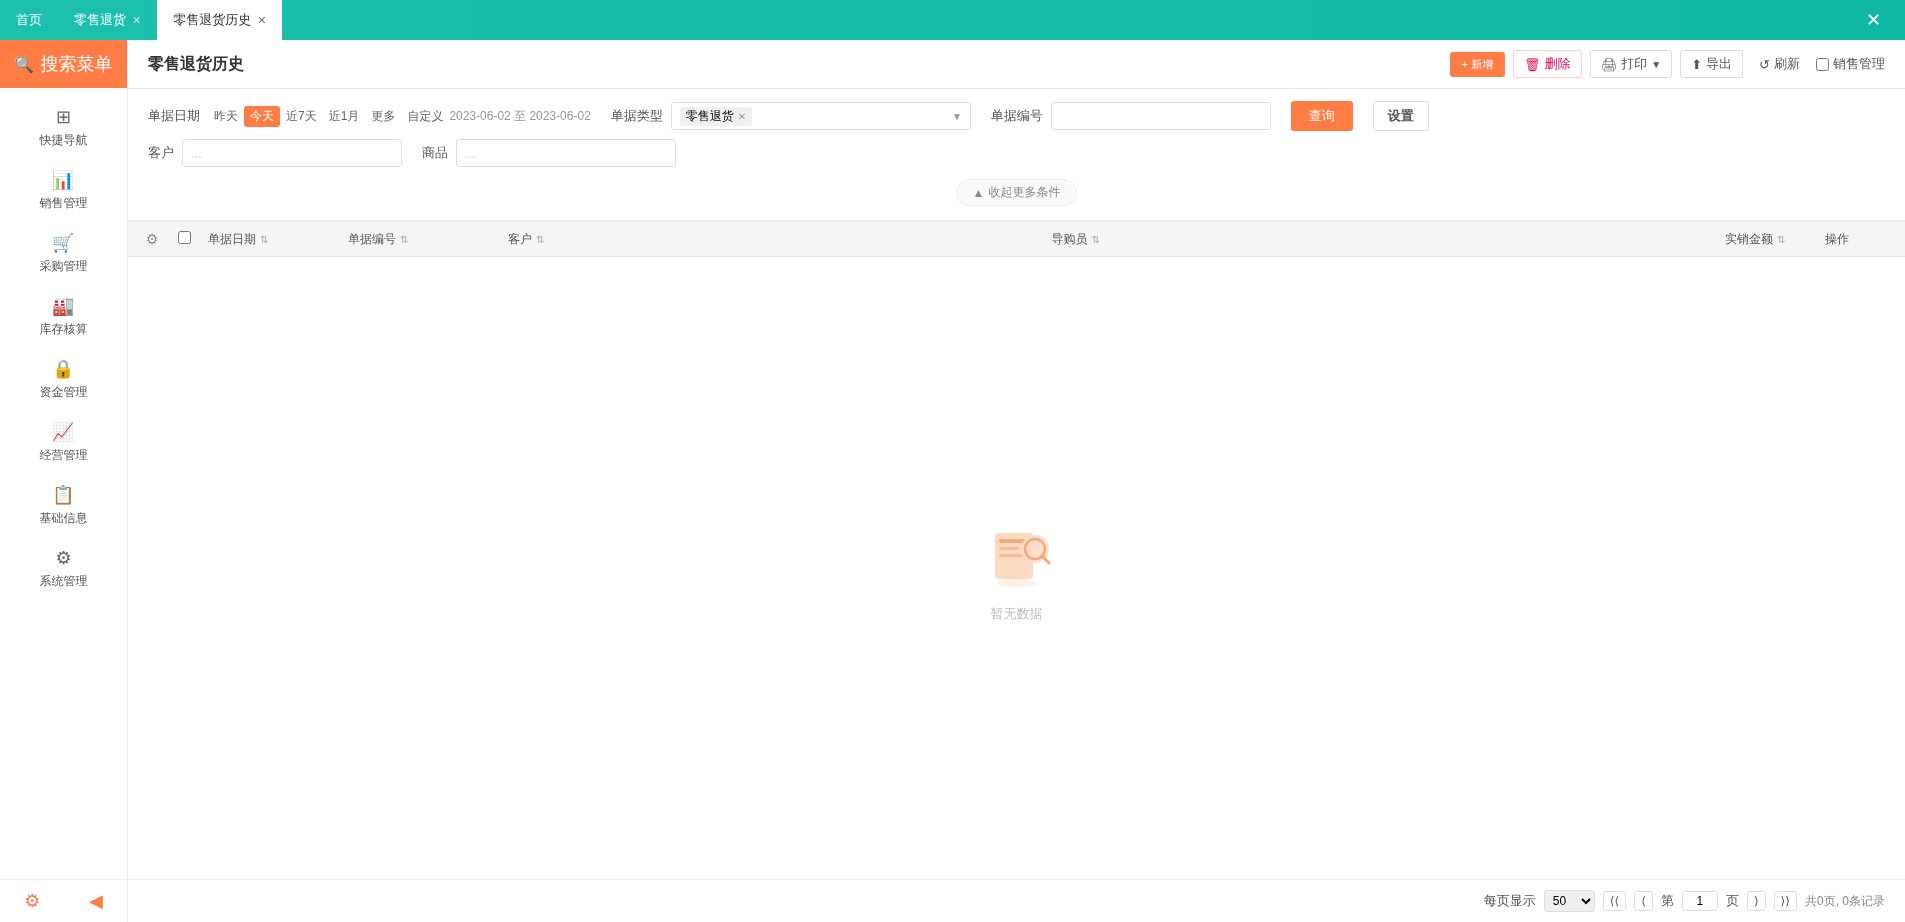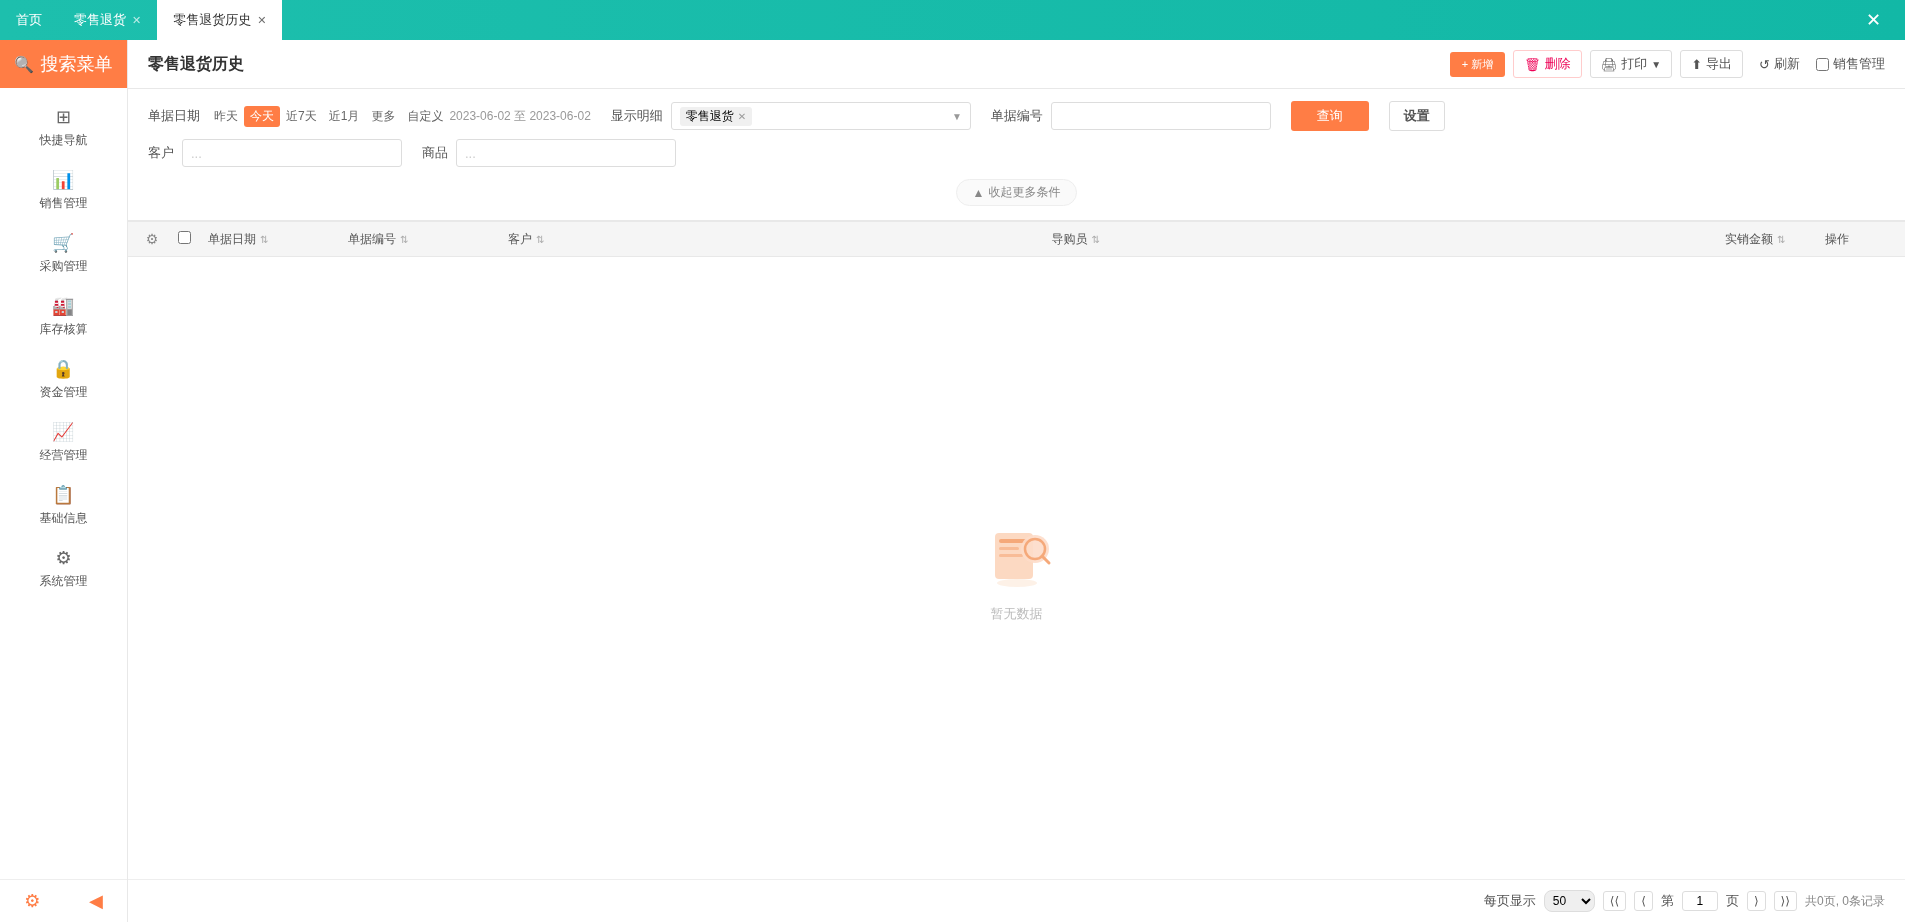--- a/index.html
+++ b/index.html
@@ -282,21 +282,21 @@
       padding: 10px 20px;
       border-top: 1px solid #eee;
       background: #fff;
       font-size: 13px;
       color: #555;
       gap: 8px;
       flex-shrink: 0;
     }
     .page-size-select {
       border: 1px solid #ddd;
-      border-radius: 8px;
+      border-radius: 3px;
       padding: 2px 4px;
       font-size: 12px;
     }
     .page-nav-btn {
       border: 1px solid #ddd;
       border-radius: 3px;
       padding: 2px 6px;
       font-size: 12px;
       cursor: pointer;
       background: #fff;
@@ -312,21 +312,21 @@
       font-size: 12px;
     }
     .page-info { color: #888; font-size: 12px; }
 
     .actions-right { display: flex; align-items: center; gap: 8px; }
     .btn-new { background: #ff7d45; color: #fff; border: none; padding: 5px 12px; border-radius: 3px; cursor: pointer; font-size: 11px; display: flex; align-items: center; gap: 4px; }
     .btn-delete { color: #e05; border: 1px solid #ffcccc; background: #fff; padding: 4px 10px; border-radius: 3px; cursor: pointer; font-size: 13px; display: flex; align-items: center; gap: 4px; }
     .btn-print { color: #555; border: 1px solid #ddd; background: #fff; padding: 4px 10px; border-radius: 3px; cursor: pointer; font-size: 13px; display: flex; align-items: center; gap: 4px; }
     .btn-export { color: #555; border: 1px solid #ddd; background: #fff; padding: 4px 10px; border-radius: 3px; cursor: pointer; font-size: 13px; display: flex; align-items: center; gap: 4px; }
     .btn-refresh { color: #555; background: none; border: none; padding: 4px 8px; cursor: pointer; font-size: 13px; display: flex; align-items: center; gap: 4px; }
-    .btn-query { background: #ff7d45; color: #fff; border: none; padding: 6px 26px; border-radius: 3px; cursor: pointer; font-size: 13px; }
+    .btn-query { background: #ff7d45; color: #fff; border: none; padding: 6px 18px; border-radius: 3px; cursor: pointer; font-size: 13px; }
     .btn-settings-sq { background: #fff; color: #555; border: 1px solid #ddd; padding: 5px 14px; border-radius: 3px; cursor: pointer; font-size: 13px; font-weight: bold; }
 
     .filter-date-group { display: flex; flex-direction: row; }
   </style>
 </head>
 <body>
 
 <div class="top-bar">
   <div class="top-bar-tabs">
     <div class="top-tab">
@@ -435,21 +435,21 @@
               <button class="date-btn">近7天</button>
               <button class="date-btn">近1月</button>
               <button class="date-btn">更多</button>
               <button class="date-btn">自定义</button>
             </div>
             <div class="date-range">2023-06-02 至 2023-06-02</div>
           </div>
         </div>
 
         <div class="filter-group">
-          <span class="filter-label">显示明细</span>
+          <span class="filter-label">单据类型</span>
           <div class="filter-dropdown">
             <div class="filter-tag">
               <span>零售退货</span>
               <span class="filter-tag-close">✕</span>
             </div>
             <span class="filter-dropdown-arrow">▼</span>
           </div>
         </div>
 
         <div class="filter-group">

